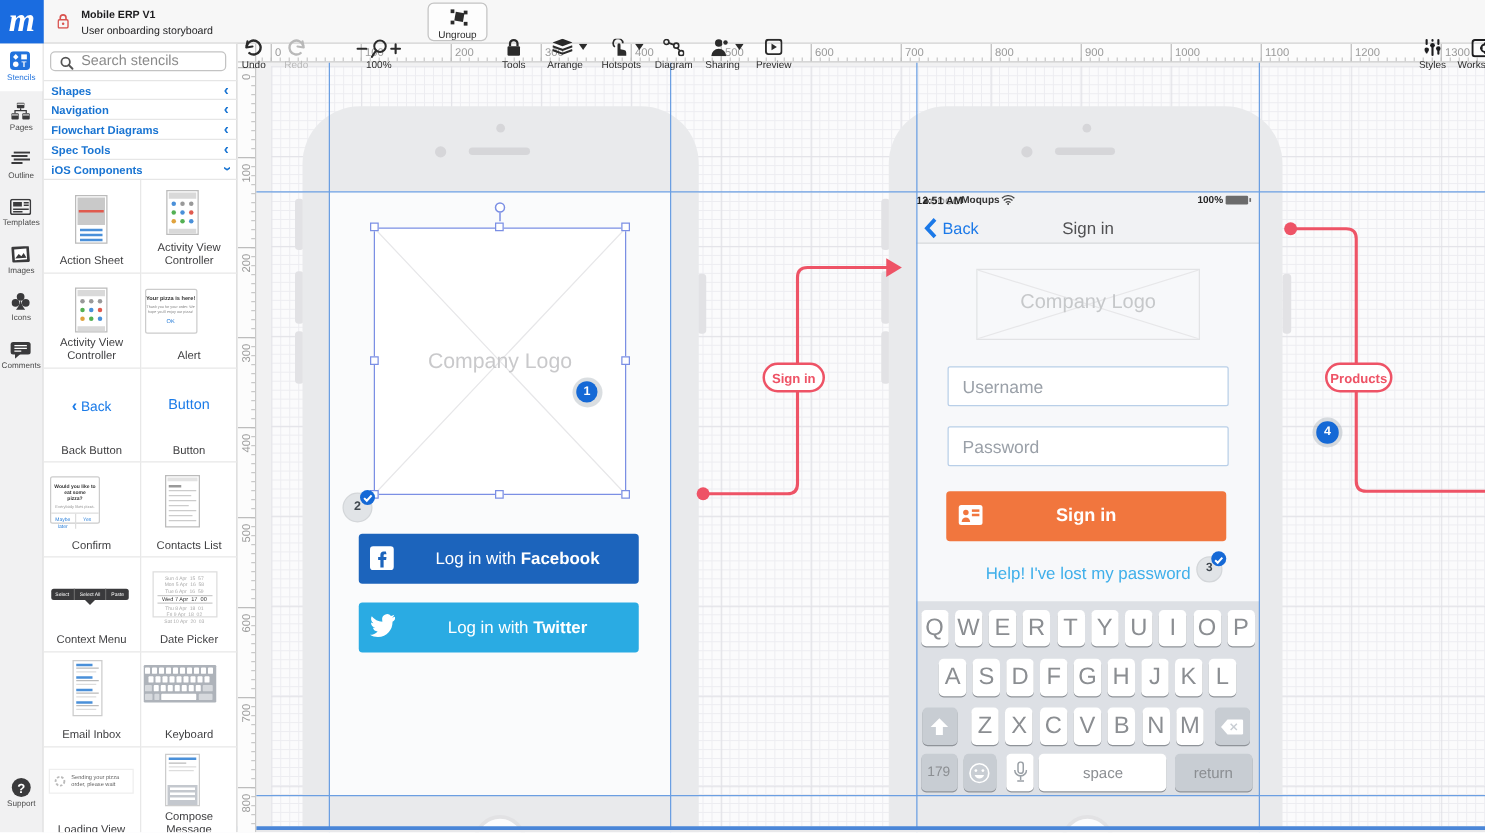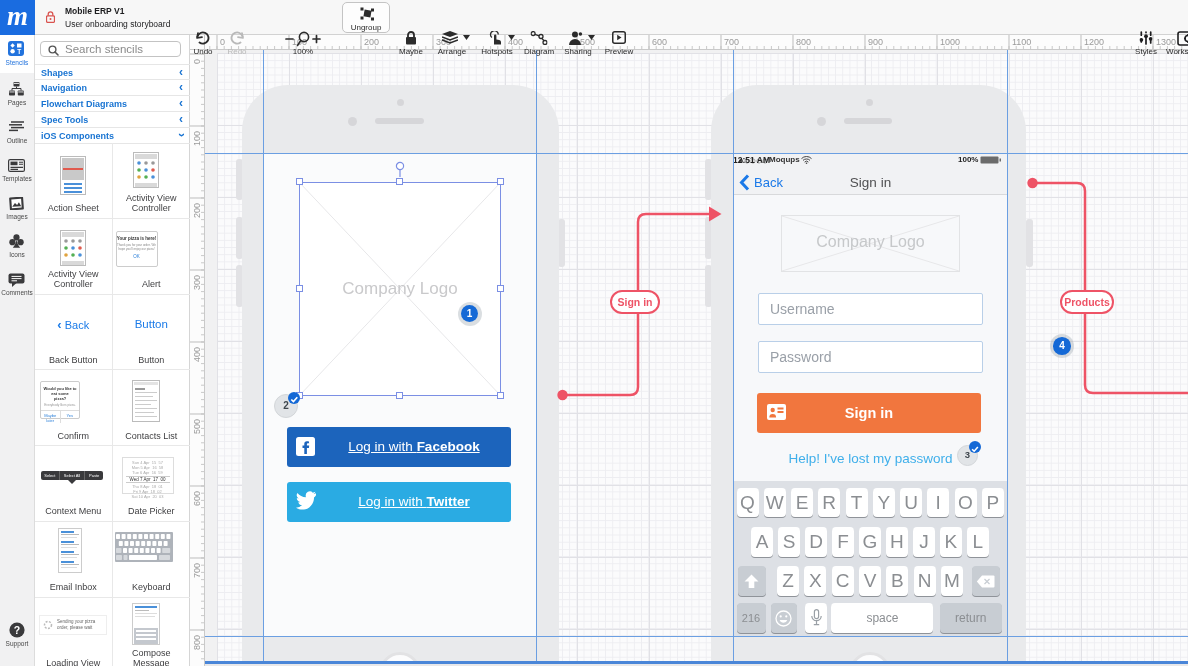--- a/index.html
+++ b/index.html
@@ -52,21 +52,21 @@
 .guide-v { position:absolute; width:1px; background:#6b9fe2; top:5px; bottom:0; }
 .guide-h { position:absolute; height:1px; background:#6b9fe2; left:3px; right:0; }
 
 
 .pdot { position:absolute; border-radius:50%; background:#d6d6d9; }
 .pbar { position:absolute; border-radius:3px; background:#d6d6d9; }
 .home { position:absolute; width:42px; height:42px; border-radius:50%; background:#fcfcfd; border:3px solid #e2e2e4; }
 
 
 .bigbtn { position:absolute; left:23px; width:224px; height:40px; border-radius:3px; color:#fff; }
-.bigbtn .t { position:absolute; width:100%; text-align:center; top:12px; font-size:13.5px;text-decoration:underline; }
+.bigbtn .t { position:absolute; width:100%; text-align:center; top:12px; font-size:13.5px; }
 
 
 .field { position:absolute; left:25px; width:225px; height:32px; background:#fff; border:1px solid #b9cfe8; border-radius:2px; }
 .field span { position:absolute; left:11px; top:7px; font-size:14px; color:#9aa0a8; }
 
 
 .badge { position:absolute; border-radius:50%; text-align:center; }
 
 
 .key { position:absolute; background:#fff; border-radius:4px; box-shadow:0 1px 0 #8f9399; color:#8b8e92; font-size:19px; text-align:center; }
@@ -201,21 +201,21 @@
         <div class="key" style="left:71.3px;top:413px;width:22px;height:30px;line-height:30px;font-size:19px">X</div>
         <div class="key" style="left:98.7px;top:413px;width:22px;height:30px;line-height:30px;font-size:19px">C</div>
         <div class="key" style="left:126.0px;top:413px;width:22px;height:30px;line-height:30px;font-size:19px">V</div>
         <div class="key" style="left:153.3px;top:413px;width:22px;height:30px;line-height:30px;font-size:19px">B</div>
         <div class="key" style="left:180.6px;top:413px;width:22px;height:30px;line-height:30px;font-size:19px">N</div>
         <div class="key" style="left:208.0px;top:413px;width:22px;height:30px;line-height:30px;font-size:19px">M</div>
         <div class="key g" style="left:238.5px;top:413px;width:28px;height:30px;text-align:center"><svg width="19" height="13" viewBox="0 0 19 13" style="margin-top:8.5px">
             <path d="M6 0.5 H17.5 a1 1 0 0 1 1 1 V11.5 a1 1 0 0 1 -1 1 H6 L0.8 6.5 Z" fill="#fff"></path>
             <path d="M8.5 4 L13.5 9 M13.5 4 L8.5 9" stroke="#c8cdd3" stroke-width="1.2"></path>
           </svg></div>
-        <div class="key g" style="left:3.5px;top:450px;width:29px;height:30px;line-height:30px;font-size:11px">216</div>
+        <div class="key g" style="left:3.5px;top:450px;width:29px;height:30px;line-height:30px;font-size:11px">179</div>
         <div class="key g" style="left:37.5px;top:450px;width:26px;height:30px;text-align:center"><svg width="17" height="17" viewBox="0 0 17 17" style="margin-top:6.5px">
             <circle cx="8.5" cy="8.5" r="7.5" fill="none" stroke="#fff" stroke-width="1.3"></circle>
             <circle cx="5.7" cy="6.4" r="1.1" fill="#fff"></circle>
             <circle cx="11.3" cy="6.4" r="1.1" fill="#fff"></circle>
             <path d="M4.7 10 a4 4 0 0 0 7.6 0 Z" fill="#fff"></path>
           </svg></div>
         <div class="key" style="left:72px;top:450px;width:22px;height:30px;text-align:center"><svg width="11" height="18" viewBox="0 0 11 18" style="margin-top:6px">
             <rect x="3.4" y="0.6" width="4.2" height="9" rx="2.1" fill="none" stroke="#9aa0a6" stroke-width="1.2"></rect>
             <path d="M0.8 7 a4.7 4.7 0 0 0 9.4 0 M5.5 12 V15 M2.8 15.7 H8.2" fill="none" stroke="#9aa0a6" stroke-width="1.2"></path>
           </svg></div>
@@ -596,21 +596,21 @@
           </g>
       </svg>
       <div class="lbl" style="position:absolute;left:0;width:100%;top:20px;font-size:8px;text-align:center;color:#2b2b2b">Ungroup</div>
     </div>
 
     <div class="tbtn" style="left:396px;width:30px">
       <svg class="ic" width="12" height="14" viewBox="0 0 12 14">
         <rect x="1" y="6" width="10" height="7.5" rx="1" fill="#2b2b2b"></rect>
         <path d="M3 6 V4 a3 3 0 0 1 6 0 V6" fill="none" stroke="#2b2b2b" stroke-width="1.8"></path>
       </svg>
-      <div class="lbl">Maybe</div>
+      <div class="lbl">Tools</div>
     </div>
 
     <div class="tbtn" style="left:434px;width:36px">
       <svg class="ic" style="left:44%" width="16" height="13" viewBox="0 0 16 13">
         <path d="M8 0 L16 3 L8 6 L0 3 Z" fill="#2b2b2b"></path>
         <path d="M0 6 L8 9 L16 6 M0 9 L8 12 L16 9" fill="none" stroke="#2b2b2b" stroke-width="1.6"></path>
       </svg>
       <svg class="abs" style="left:29px;top:9px" width="7" height="5" viewBox="0 0 7 5">
           <path d="M0 0 L7 0 L3.5 5 Z" fill="#2b2b2b"></path>
         </svg>

